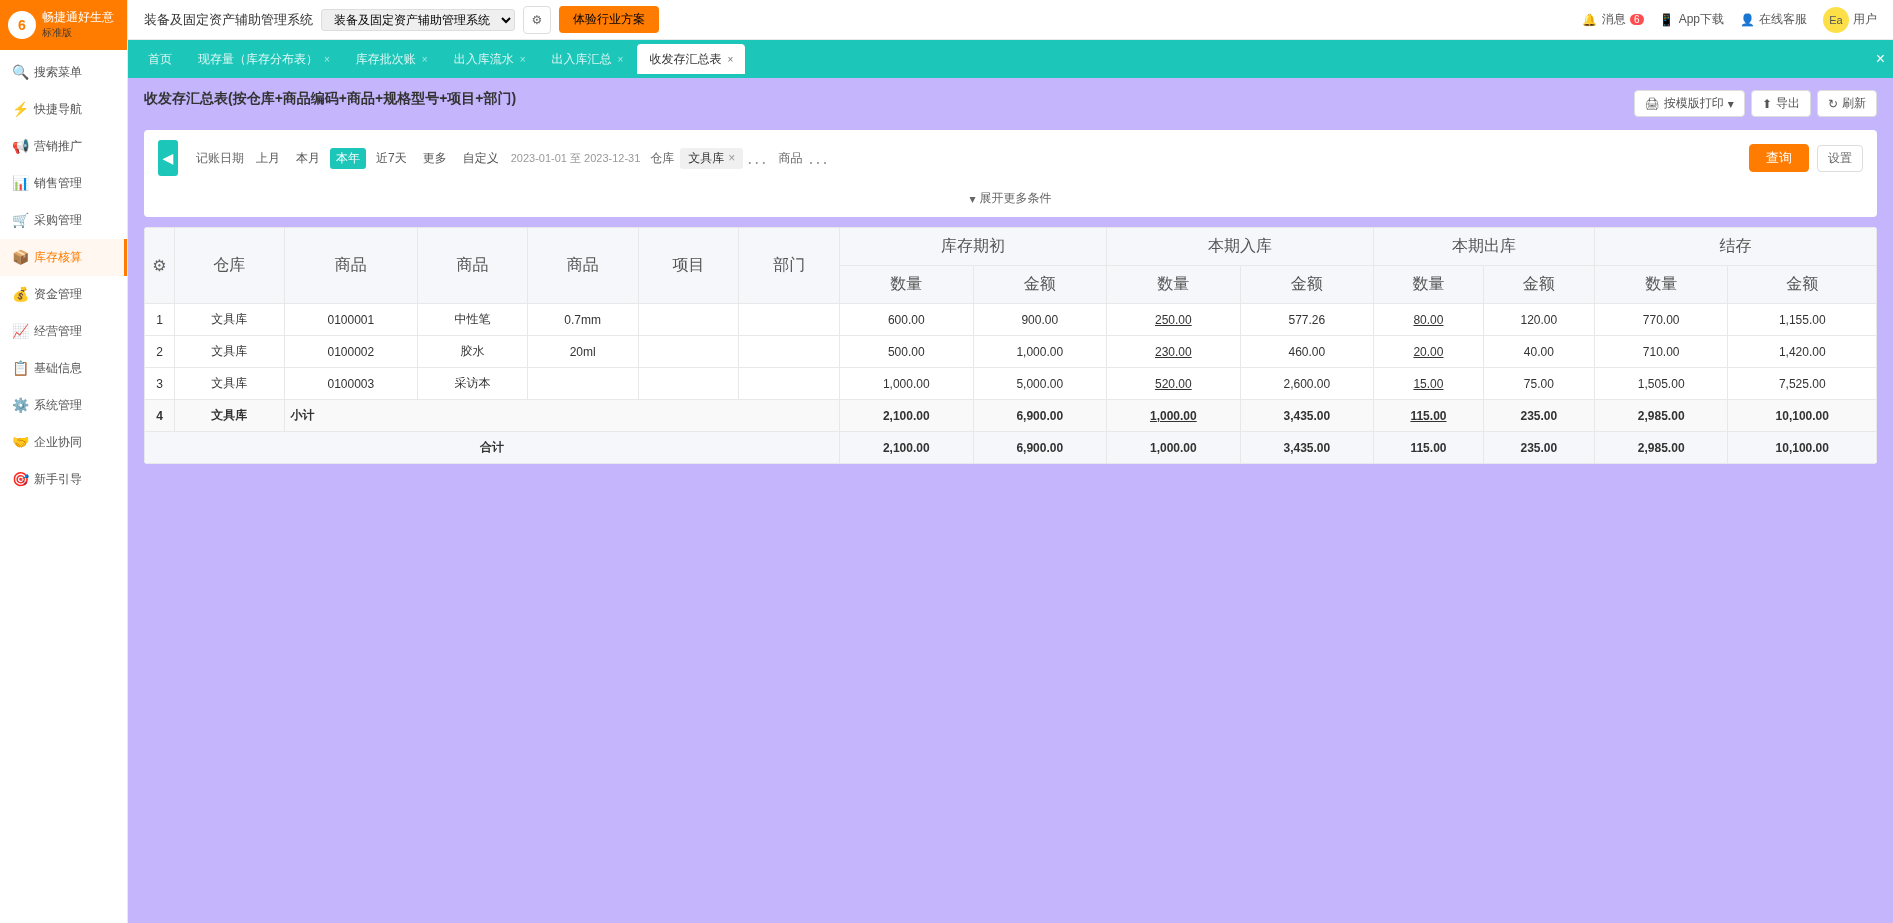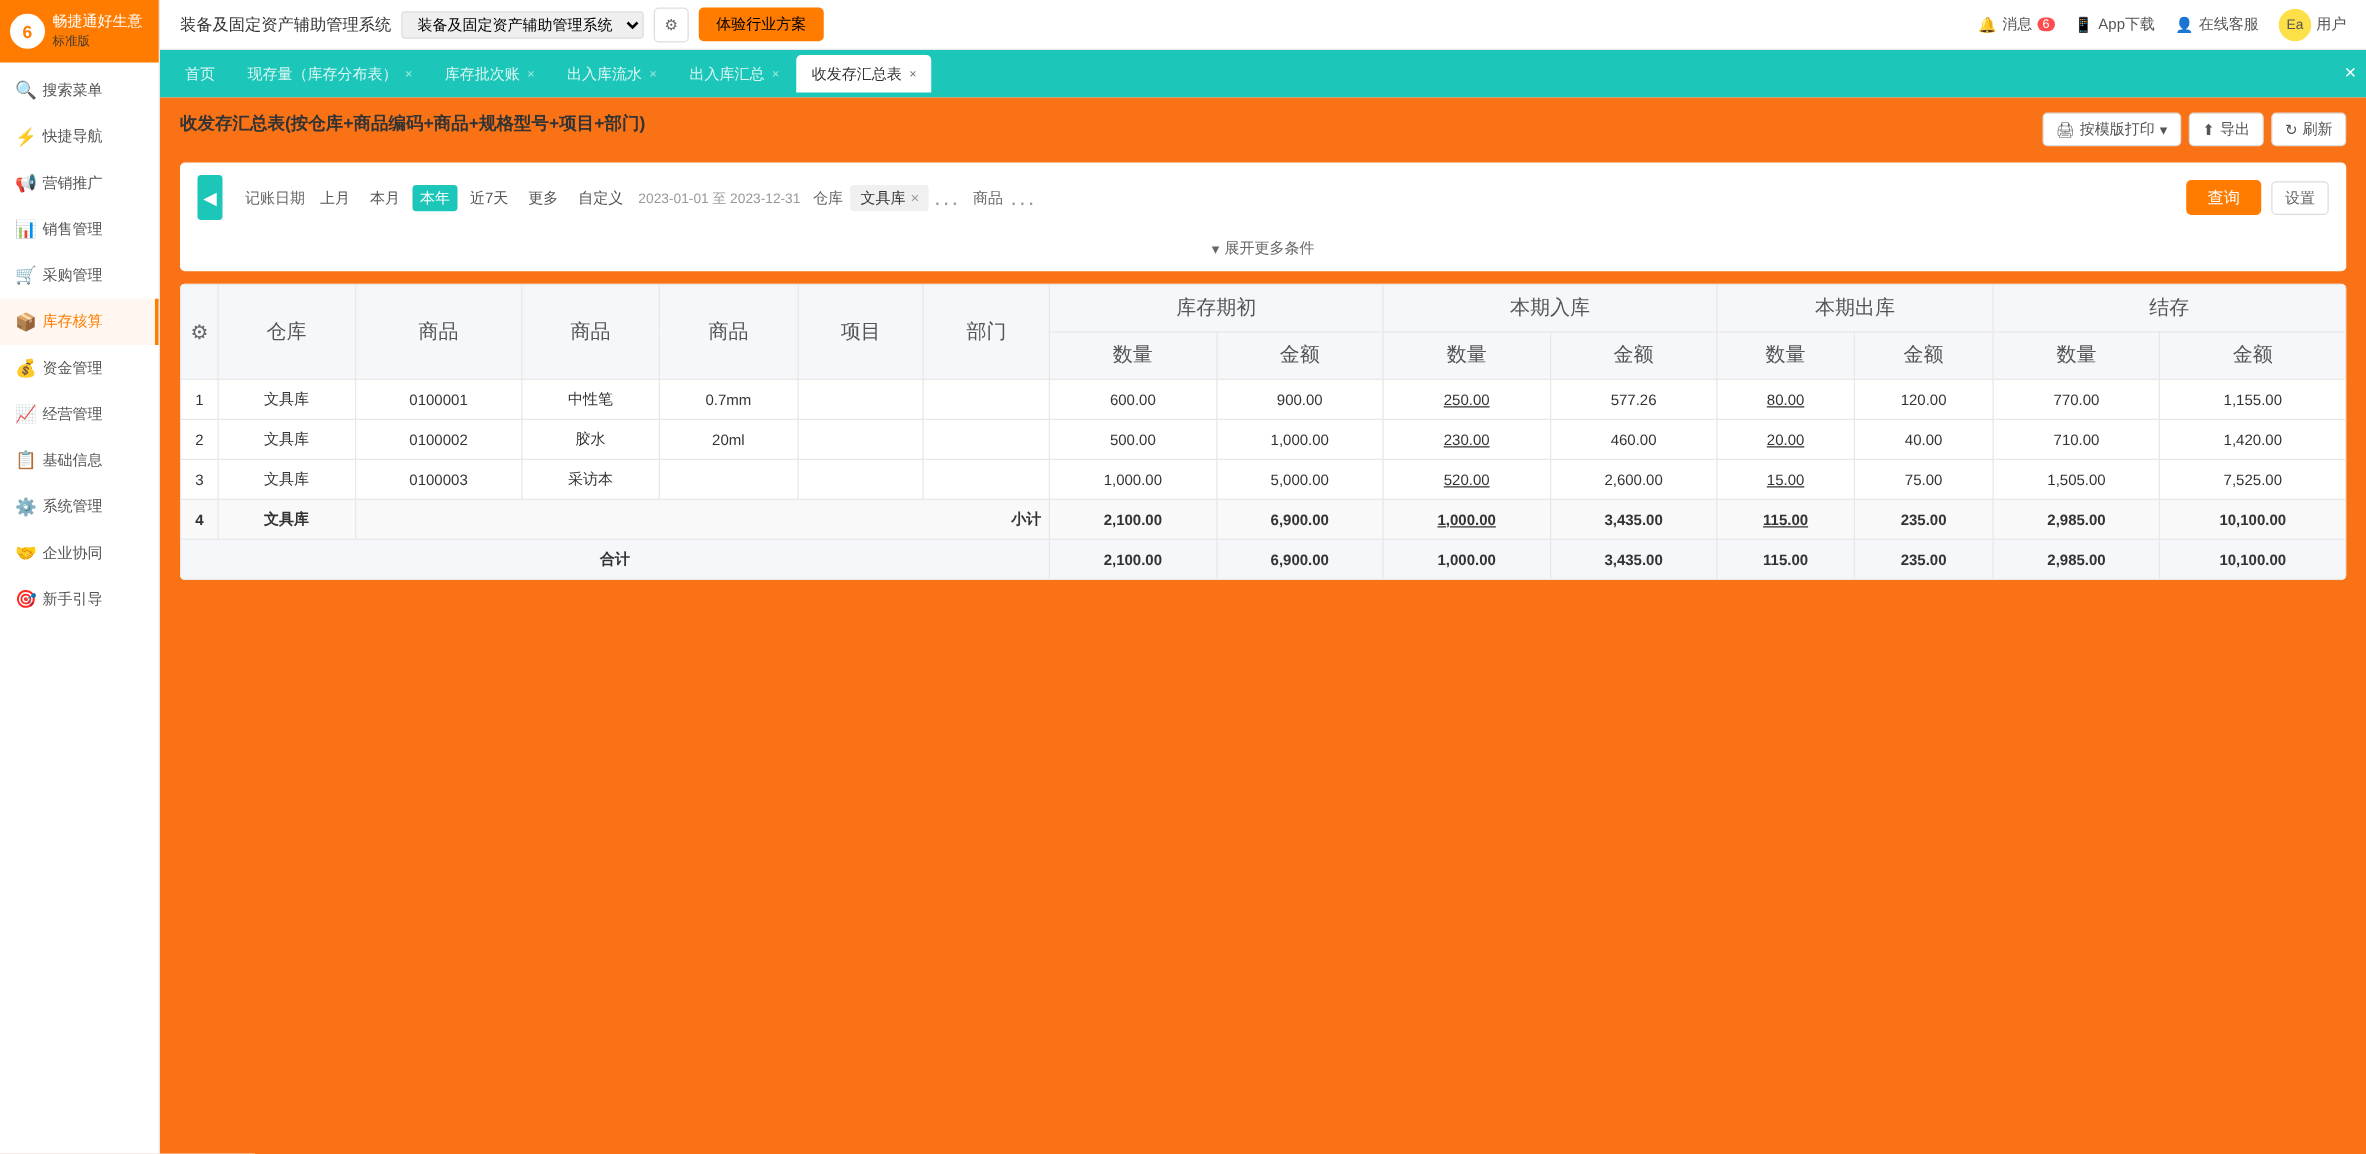--- a/index.html
+++ b/index.html
@@ -36,21 +36,21 @@
 
     
     .tab-bar { background: #1cc7b9; display: flex; align-items: center; height: 38px; flex-shrink: 0; padding: 0 8px; gap: 2px; }
     .tab { display: flex; align-items: center; padding: 0 12px; height: 30px; border-radius: 4px 4px 0 0; cursor: pointer; font-size: 12px; color: #fff; gap: 6px; }
     .tab.active { background: #fff; color: #333; }
     .tab.inactive { color: rgba(255,255,255,0.85); }
     .tab-close { font-size: 10px; opacity: 0.7; }
     .tab-bar-close { margin-left: auto; color: #fff; cursor: pointer; font-size: 16px; }
 
     
-    .content-area { flex: 1; overflow-y: auto; background: #f97316; padding: 12px 16px; }
+    .content-area { flex: 1; overflow-y: auto; background: #c4b5fd; padding: 12px 16px; }
 
     
     .page-title { font-size: 14px; font-weight: bold; color: #333; margin-bottom: 12px; }
     .filter-label { color: #666; white-space: nowrap; }
     .date-group { display: flex; align-items: center; gap: 4px; }
     .date-btn { padding: 2px 6px; border: none; background: none; cursor: pointer; color: #555; font-size: 12px; }
     .date-btn.active { background: #1cc7b9; color: #fff; border-radius: 3px; }
     .date-range { color: #999; font-size: 11px; }
     .warehouse-tag { display: flex; align-items: center; gap: 4px; background: #f0f0f0; border-radius: 3px; padding: 2px 8px; font-size: 12px; }
     .tag-close { cursor: pointer; color: #999; }
@@ -360,21 +360,21 @@
     <td><span class="underline-link">520.00</span></td>
     <td>2,600.00</td>
     <td><span class="underline-link">15.00</span></td>
     <td>75.00</td>
     <td>1,505.00</td>
     <td>7,525.00</td>
   </tr>
               <tr class="subtotal-row">
   <td>4</td>
   <td>文具库</td>
-  <td colspan="5" style="text-align:right;margin-left:37px;">小计</td>
+  <td colspan="5" style="text-align:left;margin-left:37px;">小计</td>
   <td>2,100.00</td>
   <td>6,900.00</td>
   <td><span class="underline-link">1,000.00</span></td>
   <td>3,435.00</td>
   <td><span class="underline-link">115.00</span></td>
   <td>235.00</td>
   <td>2,985.00</td>
   <td>10,100.00</td>
 </tr>
             </tbody>

